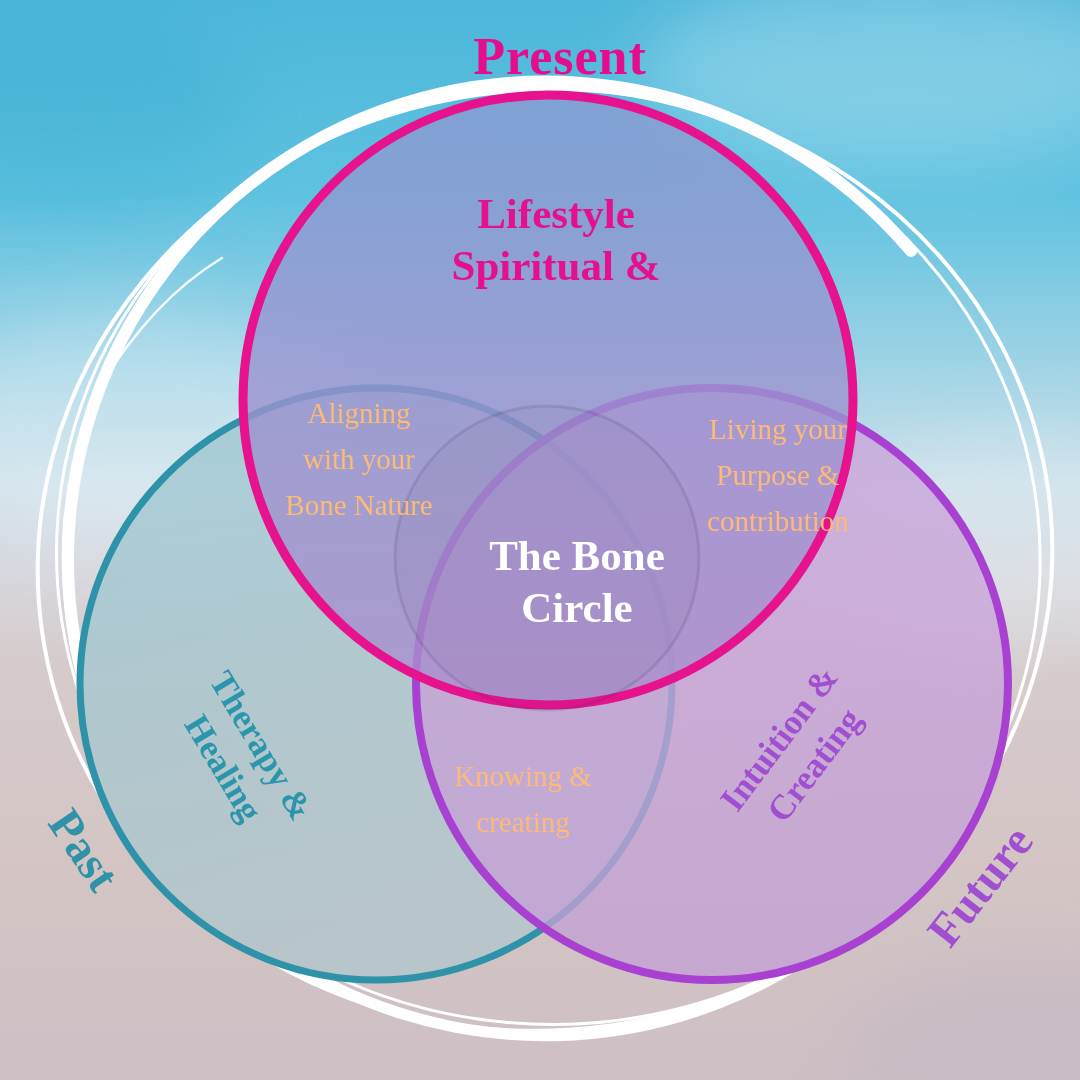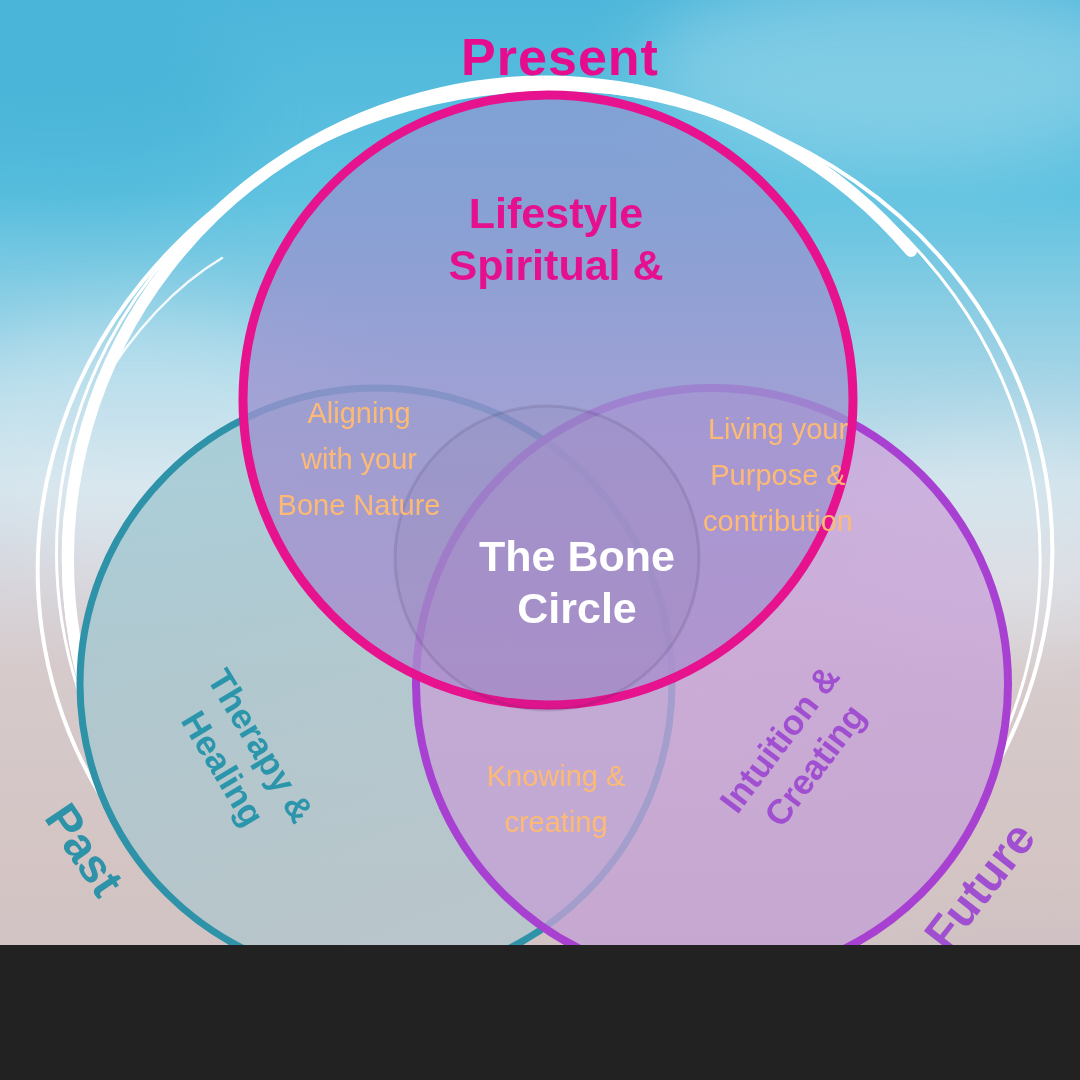--- a/index.html
+++ b/index.html
@@ -1,36 +1,36 @@
 <!DOCTYPE html>
 <html><head>
 <meta charset="utf-8">
 <style>
   html,body{margin:0;padding:0;background:#222;}
   .stage{
     position:relative;
-    width:1080px;height:945px;
+    width:1080px;height:1080px;
     overflow:hidden;
-    font-family:Liberation Sans, sans-serif;
+    font-family:Liberation Serif, serif;
   }
   .stage svg{position:absolute;left:0;top:0;}
   .label{
     position:absolute;
     transform:translate(-50%,-50%);
     text-align:center;
     white-space:nowrap;
     line-height:1.16;
   }
   .lbl-present{left:560px;top:57px;font-size:52px;font-weight:700;color:#e50d8d;letter-spacing:1px;}
   .lbl-spiritual{left:556px;top:240px;font-size:43px;font-weight:700;color:#e5108e;line-height:1.2;}
   .lbl-bone{left:549px;top:582px;font-size:43px;font-weight:700;color:#ffffff;line-height:1.22;margin-left:28px;}
   .lbl-overlap{font-size:29px;font-weight:400;color:#fdba74;line-height:1.58;}
   .lbl-aligning{left:359px;top:460px;}
   .lbl-living{left:748px;top:476px;margin-left:30px;}
-  .lbl-knowing{left:556px;top:800px;}
+  .lbl-knowing{left:523px;top:800px;}
   .lbl-therapy{left:242px;top:757px;font-size:35px;font-weight:700;color:#2b96ab;transform:translate(-50%,-50%) rotate(59deg);line-height:1.25;}
   .lbl-intuition{left:797px;top:752px;font-size:35px;font-weight:700;color:#a14fd1;transform:translate(-50%,-50%) rotate(-53deg);line-height:1.25;}
   .lbl-past{left:84px;top:850px;font-size:47px;font-weight:700;color:#2e93a8;transform:translate(-50%,-50%) rotate(56deg);}
   .lbl-future{left:980px;top:886px;font-size:47px;font-weight:700;color:#a14fd1;transform:translate(-50%,-50%) rotate(-52deg);}
 </style>
 </head>
 <body>
 
 <div class="stage">
 

